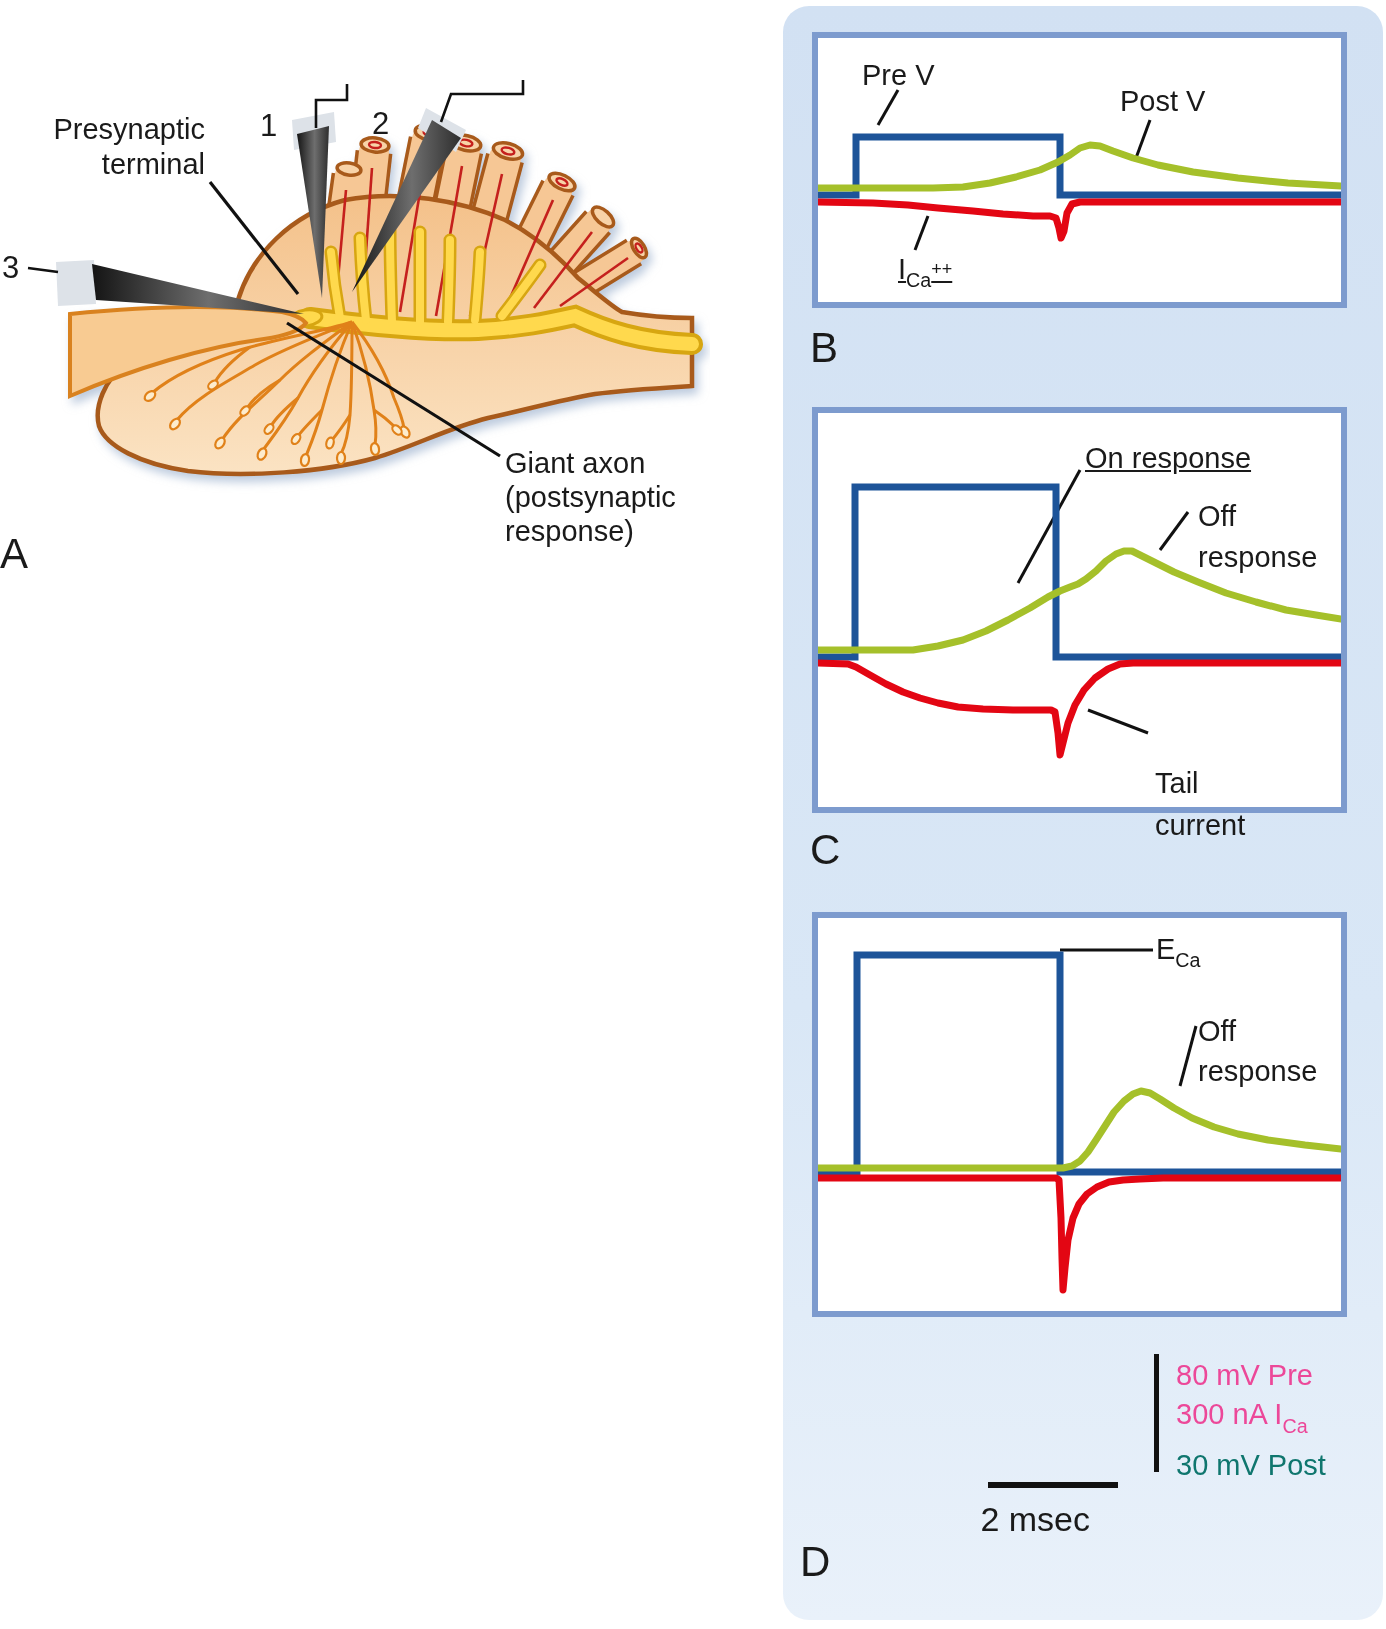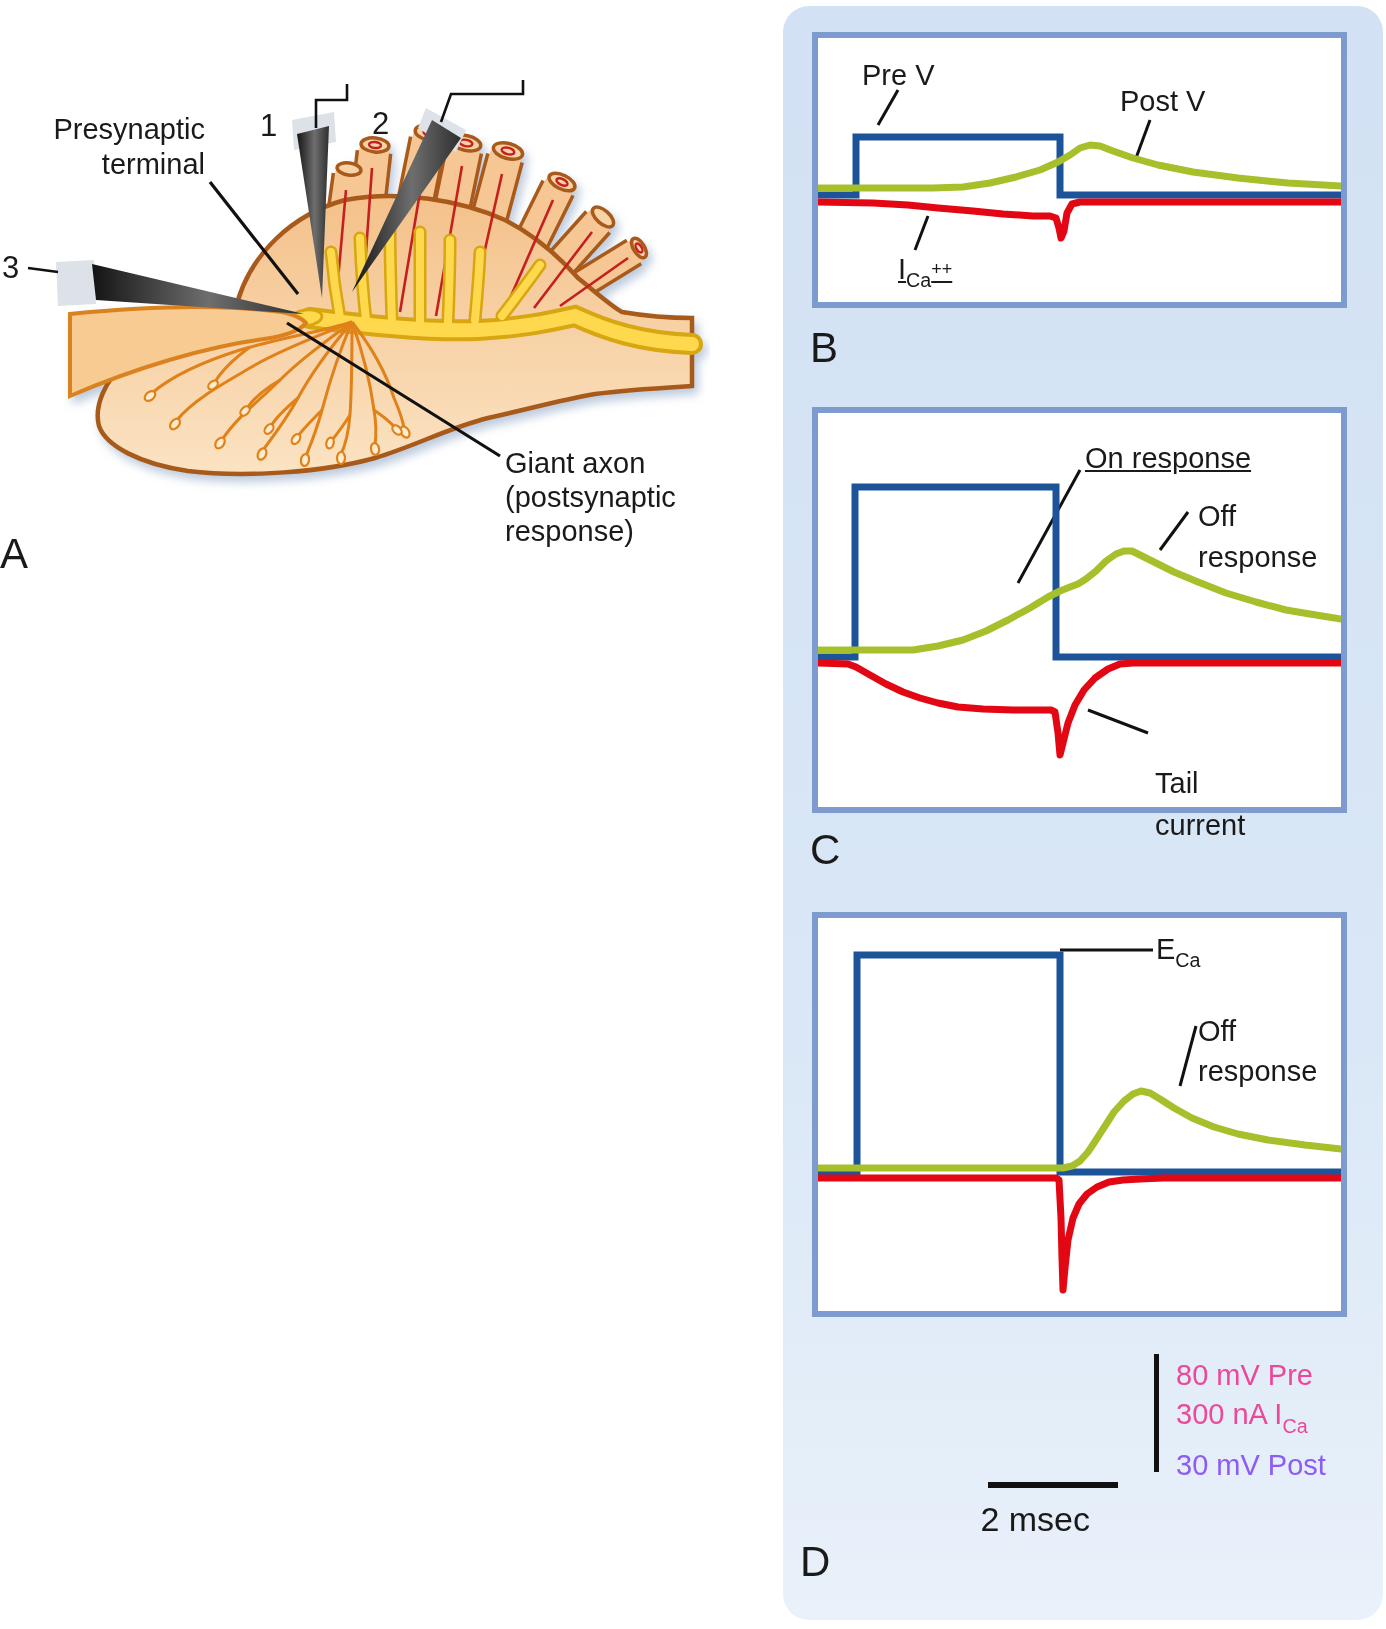--- a/index.html
+++ b/index.html
@@ -243,18 +243,18 @@
   <div class="lbl" style="left:1156px;top:932px;">
     <span>E</span><span class="sb">Ca</span>
   </div>
   <div class="lbl wrap" style="left:1198px;top:1011px;width:150px;line-height:40px;">Off response</div>
   <div class="letter" style="left:800px;top:1538px;">D</div>
 
   <div class="blackbar" style="left:1154px;top:1354px;width:5px;height:118px;"></div>
   <div class="abs" style="left:1176px;top:1356px;">
     <div class="legend-line" style="color: #ec4899;"><span>80 mV Pre</span></div>
     <div class="legend-line" style="color: #ec4899;"><span>300 nA I</span><span class="sb">Ca</span></div>
-    <div class="legend-line" style="color: #8b5cf6;"><span>30 mV Post</span></div>
+    <div class="legend-line" style="color: #0f766e;"><span>30 mV Post</span></div>
   </div>
   <div class="blackbar" style="left:988px;top:1482px;width:130px;height:6px;"></div>
   <div class="lbl" style="left:920px;top:1502px;width:170px;text-align:right;font-size:34px;">2 msec</div>
 
 </div>
 
 </body></html>

